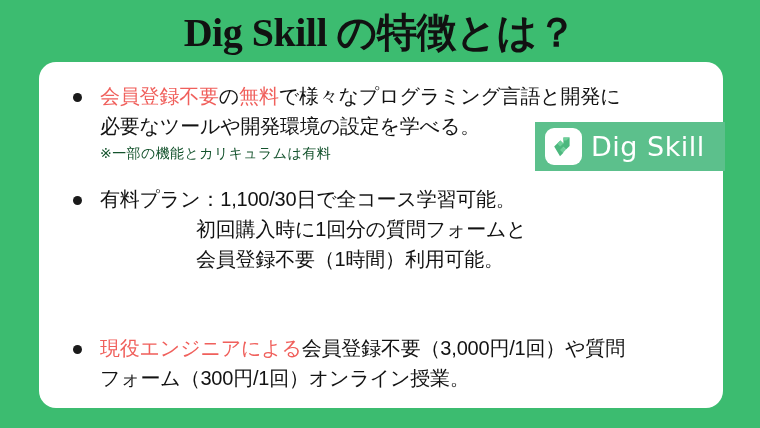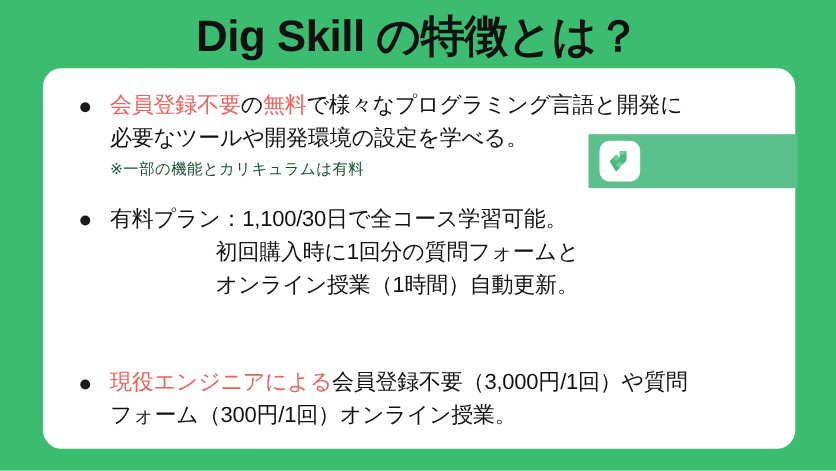--- a/index.html
+++ b/index.html
@@ -24,20 +24,21 @@
     left: 0;
     top: 7px;
     width: 760px;
     text-align: center;
     font-size: 40px;
     line-height: 52px;
     font-weight: bold;
     color: #111111;
     letter-spacing: -0.5px;
     white-space: nowrap;
+    font-family: Liberation Serif, serif;
   }
   .card {
     position: absolute;
     left: 39px;
     top: 62px;
     width: 684px;
     height: 346px;
     background: #ffffff;
     border-radius: 17px;
     box-sizing: border-box;
@@ -156,21 +157,21 @@
       <div class="bullet bullet-2">
         <span class="dot"></span>
         <div class="btext">
           <div class="line">
             <span>有料プラン：1,100/30日で全コース学習可能。</span>
           </div>
           <div class="line indent">
             <span>初回購入時に1回分の質問フォームと</span>
           </div>
           <div class="line indent">
-            <span>オンライン授業（1時間）自動更新。</span>
+            <span>会員登録不要（1時間）利用可能。</span>
           </div>
         </div>
       </div>
 
       <div class="bullet bullet-3">
         <span class="dot"></span>
         <div class="btext">
           <div class="line">
             <span class="red">現役エンジニアによる</span><span>会員登録不要（3,000円/1回）や質問</span>
           </div>
@@ -184,16 +185,17 @@
 
     <div class="logo-box">
       <div class="logo-mark">
         <svg width="27" height="27" viewBox="0 0 27 27" aria-hidden="true">
           <path d="M4.2 13.6 L10.4 7.4 L13.4 10.4 L13.4 4.4 L19.6 4.4 L19.6 13.0 L16.0 16.6 L13.2 13.8 L13.2 20.0 L10.0 23.2 Z" fill="#4cb87e"></path>
           <path d="M13.4 4.4 L19.6 4.4 L16.4 7.6 L13.4 7.6 Z" fill="#6fcf9a"></path>
           <path d="M10.4 7.4 L13.4 10.4 L10.2 13.6 L7.2 10.6 Z" fill="#6fcf9a"></path>
           <path d="M13.2 13.8 L16.0 16.6 L12.9 19.7 L10.0 16.9 Z" fill="#6fcf9a"></path>
         </svg>
       </div>
+      <div class="logo-text">Dig Skill</div>
     </div>
 
   </div>
 </div>
 
 </body></html>

